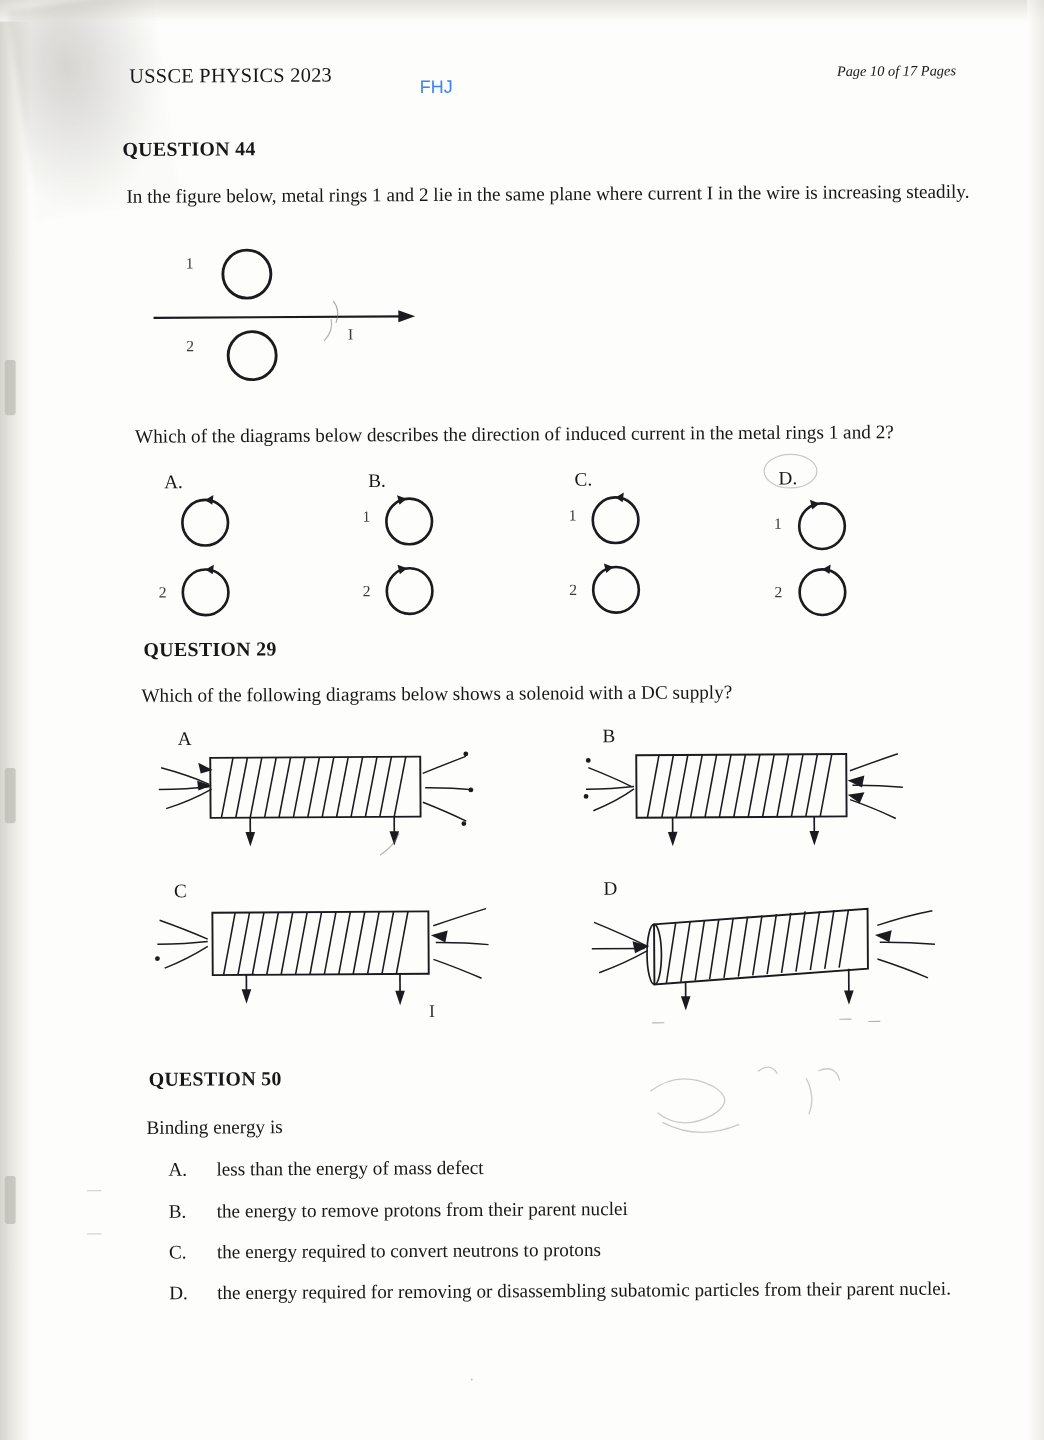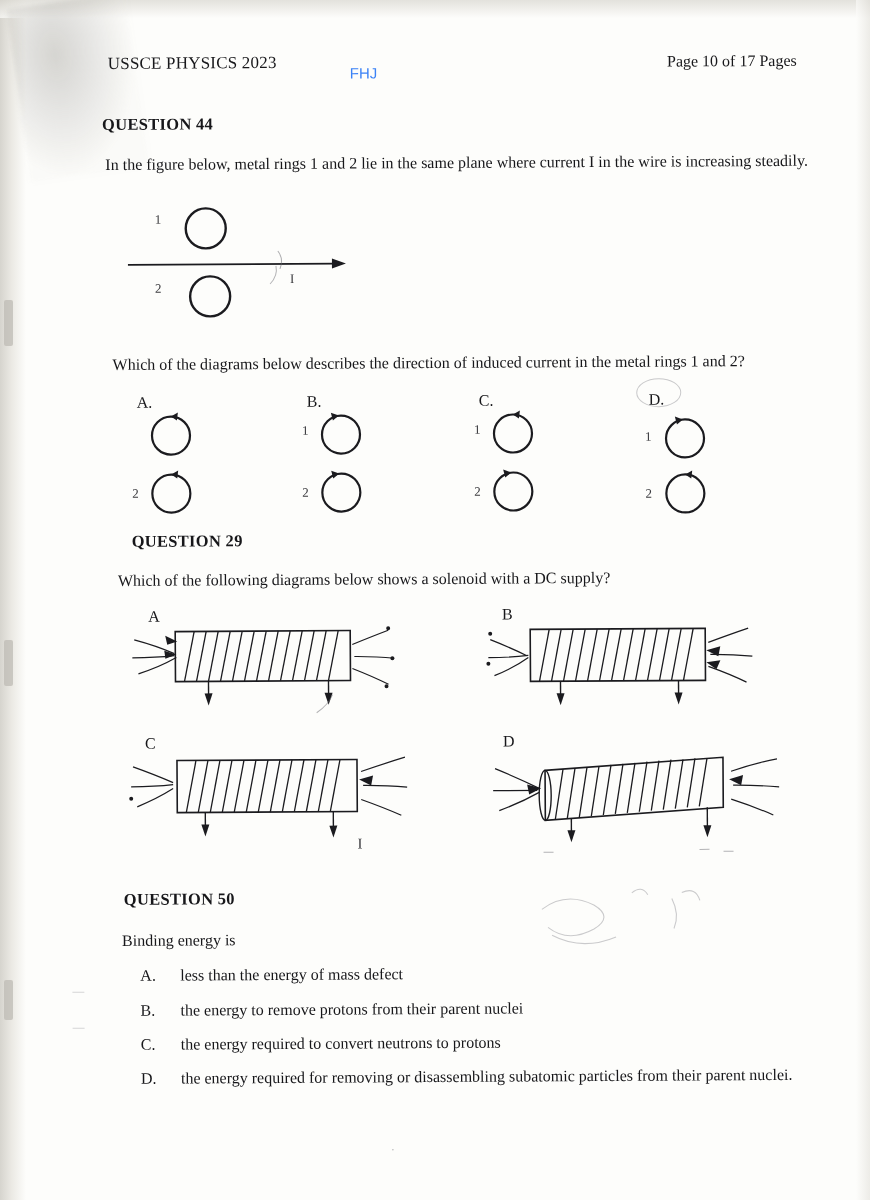--- a/index.html
+++ b/index.html
@@ -70,21 +70,22 @@
     position: absolute; left: 6px; top: 0;
     font-size: 17px; letter-spacing: .2px;
   }
   .hdr-mid {
     position: absolute; left: 248px; top: 12px;
     font-size: 15px; font-family: "Liberation Sans", sans-serif;
     color: #3b82f6;
   }
   .hdr-right {
     position: absolute; right: 0px; top: 2px;
-    font-size: 16px;
+    font-size: 12px;
+    font-style: italic;
   }
 
   
   .qhead {
     position: absolute;
     font-weight: bold;
     font-size: 16.5px;
     letter-spacing: .3px;
   }
   .ptext {
@@ -207,21 +208,21 @@
         <path d="M46 29 l-8 -3 l2 8 z" fill="#1b1b1f"></path>
         <circle cx="48" cy="103" r="19" stroke="#1b1b1f" stroke-width="2.2" fill="none"></circle>
         <path d="M48 84 l7 -4 l-1 8 z" fill="#1b1b1f"></path>
 
         <ellipse cx="22" cy="2" rx="22" ry="14" stroke="#8a8a90" stroke-width="1" fill="none" opacity=".45"></ellipse>
       </svg>
       <div class="small-num" style="left:8px; top:38px;">1</div>
       <div class="small-num" style="left:8px; top:95px;">2</div>
     </div>
 
-    <div class="qhead" style="left:120px; top:530px;margin-left:12px;">QUESTION 29</div>
+    <div class="qhead" style="left:120px; top:530px;">QUESTION 29</div>
     <div class="ptext" style="left:118px; top:568px; width:700px;">Which of the following diagrams below shows a solenoid with a DC supply?</div>
 
     <div style="position:absolute; left:120px; top:600px; width:290px; height:130px;">
       <div class="diag-label" style="left:28px; top:6px;">A</div>
       <svg width="290" height="120" viewBox="0 0 290 120">
         <rect x="55" y="30" width="175" height="50" stroke="#1b1b1f" stroke-width="1.6" fill="none"></rect>
         <g stroke="#1b1b1f" stroke-width="1.3">
           <line x1="64" y1="80" x2="74" y2="30"></line>
             <line x1="76" y1="80" x2="86" y2="30"></line>
           <line x1="88" y1="80" x2="98" y2="30"></line>

